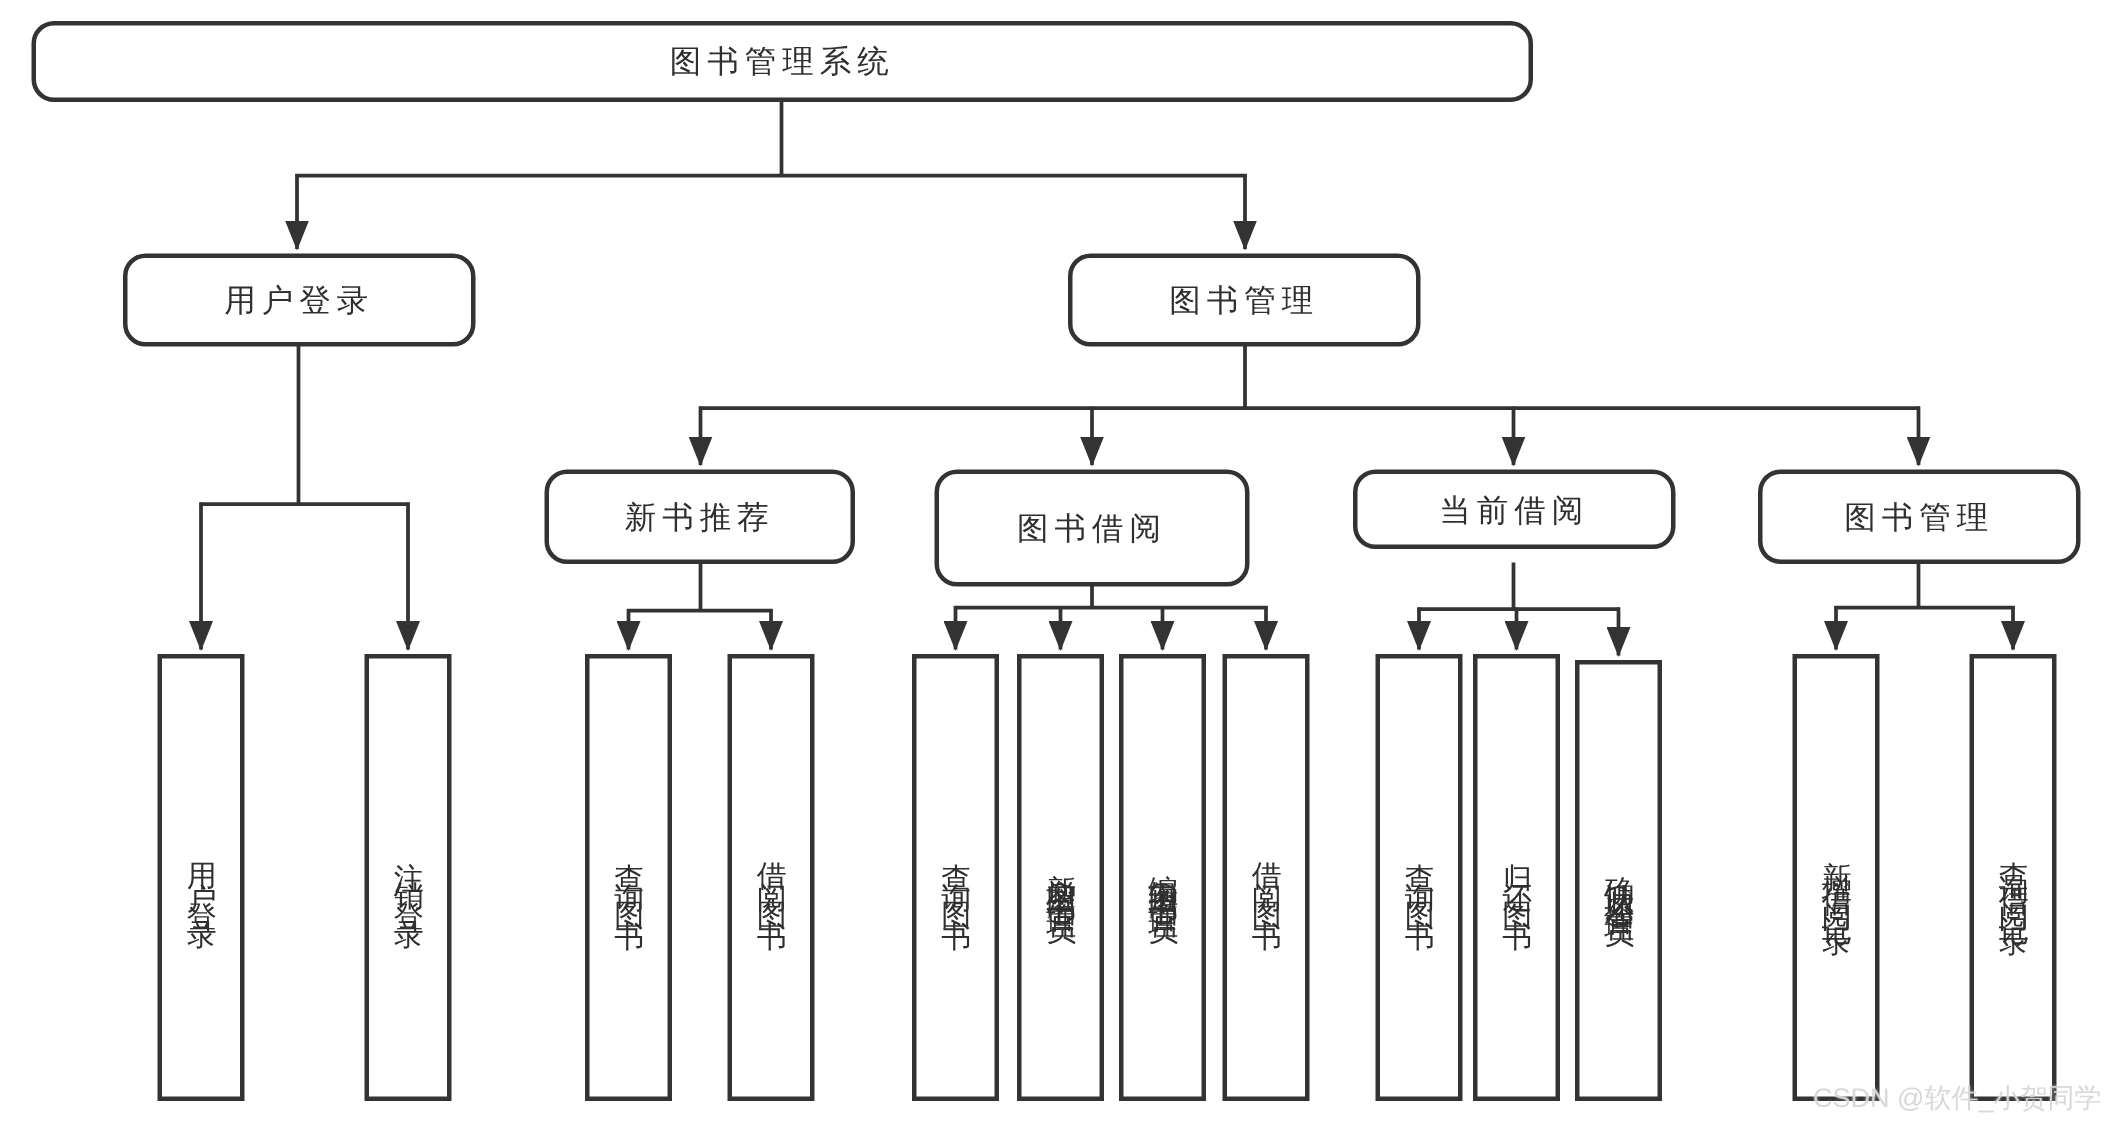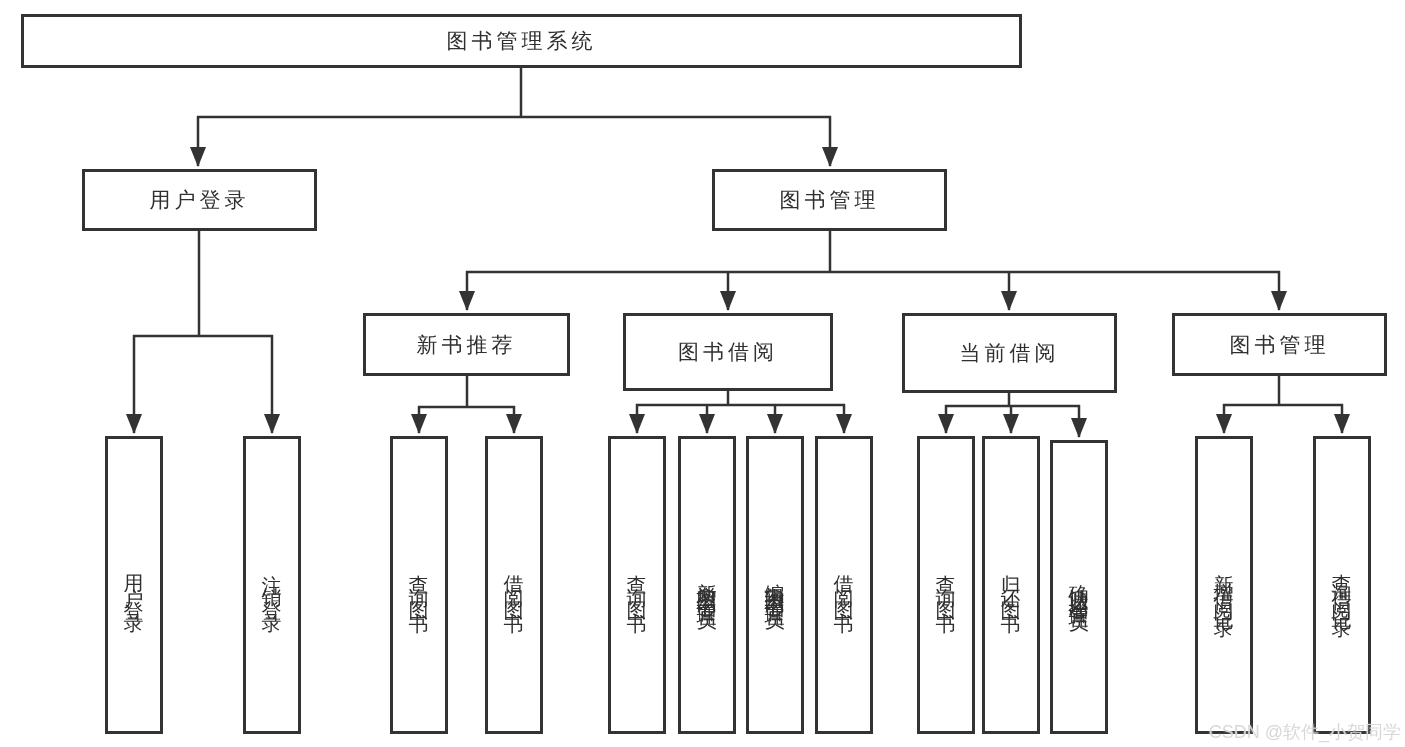--- a/index.html
+++ b/index.html
@@ -6,35 +6,35 @@
   .canvas {
     position:relative; width:1405px; height:747px; background:#ffffff;
     font-family:"Liberation Sans","DejaVu Sans",sans-serif; overflow:hidden;
   }
   svg.connectors { position:absolute; left:0; top:0; z-index:0; }
   .box {
     position:absolute; background:#ffffff; border:3px solid #333333;
     box-sizing:border-box; display:flex; align-items:center; justify-content:center;
     color:#2f2f2f; z-index:1;
   }
-  .hbox { font-size:21px; letter-spacing:4px; white-space:nowrap; }
+  .hbox { font-size:21px; letter-spacing:4px; white-space:nowrap;border-radius:15px; }
   .vbox { font-size:20px; }
   .vbox .vtext { writing-mode:vertical-rl; text-orientation:mixed; line-height:1.1; }
   .ls-short { letter-spacing:13px; }
   .ls-mid   { letter-spacing:9px; }
   .ls-long  { letter-spacing:4px; }
   
   .n-root   { left:21px;  top:14px;  width:1001px; height:54px; }
   
   .n-login  { left:82px;  top:169px; width:235px; height:62px; }
   .n-mgmt   { left:712px; top:169px; width:235px; height:62px; }
   
   .n-newbook { left:363px;  top:313px; width:207px; height:63px; }
   .n-borrow  { left:623px;  top:313px; width:210px; height:78px; }
-  .n-current { left:902px;  top:313px; width:215px; height:80px; }
+  .n-current { left:902px;  top:313px; width:215px; height:53px; }
   .n-records { left:1172px; top:313px; width:215px; height:63px; }
   
   .leaf { top:436px; width:58px; height:298px; }
   .n-a1 { left:105px; }  .n-a2 { left:243px; }
   .n-b1 { left:390px; }  .n-b2 { left:485px; }
   .n-c1 { left:608px; }  .n-c2 { left:678px; }  .n-c3 { left:746px; }  .n-c4 { left:815px; }
   .n-d1 { left:917px; }  .n-d2 { left:982px; }
   .n-d3 { left:1050px; top:440px; height:294px; }
   .n-e1 { left:1195px; } .n-e2 { left:1313px; }
   .watermark {

